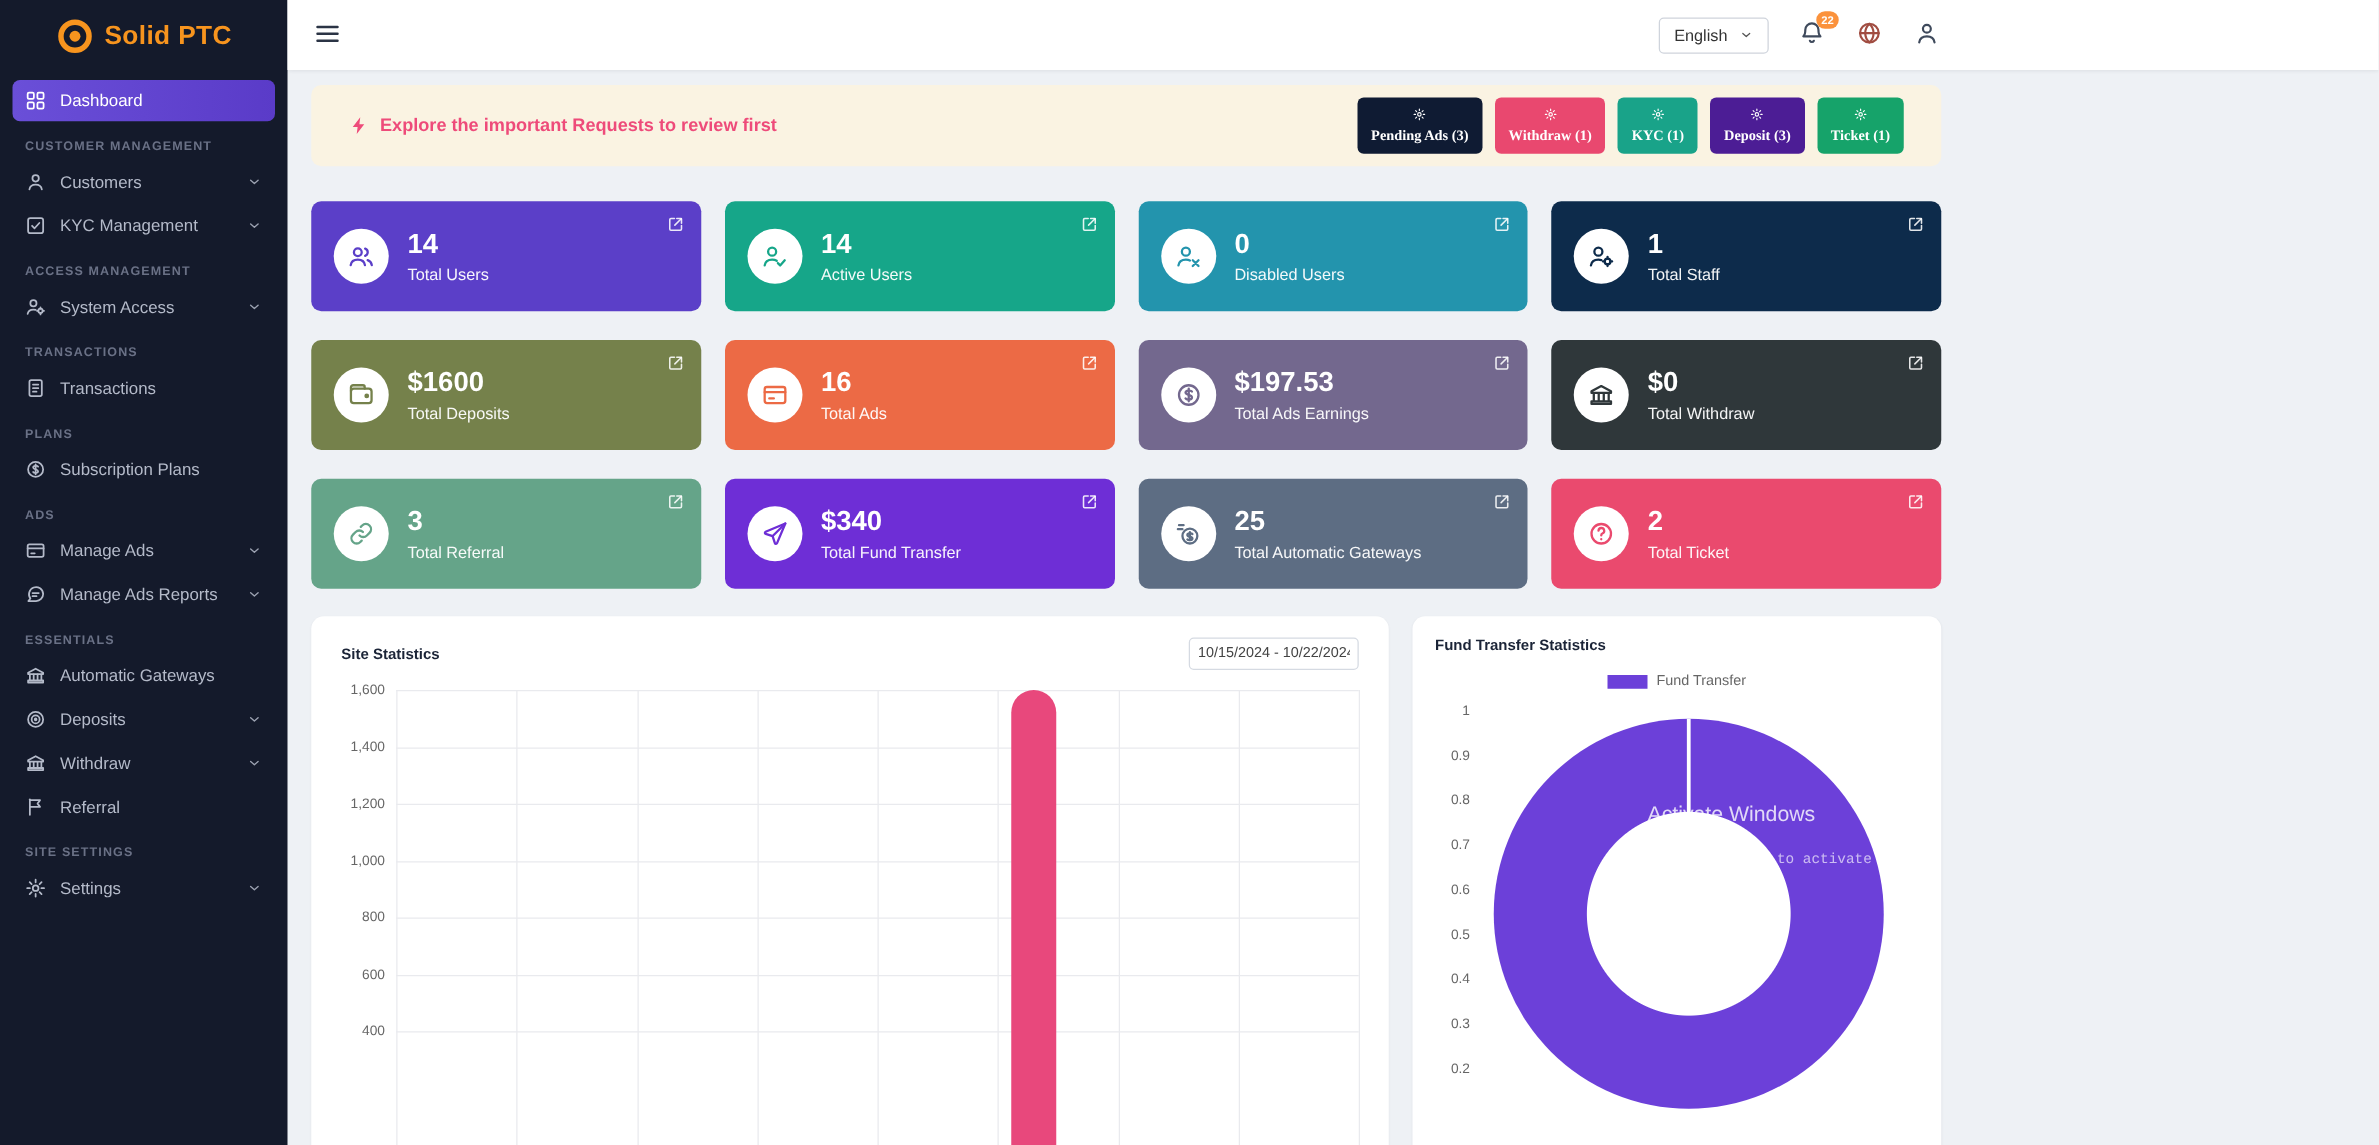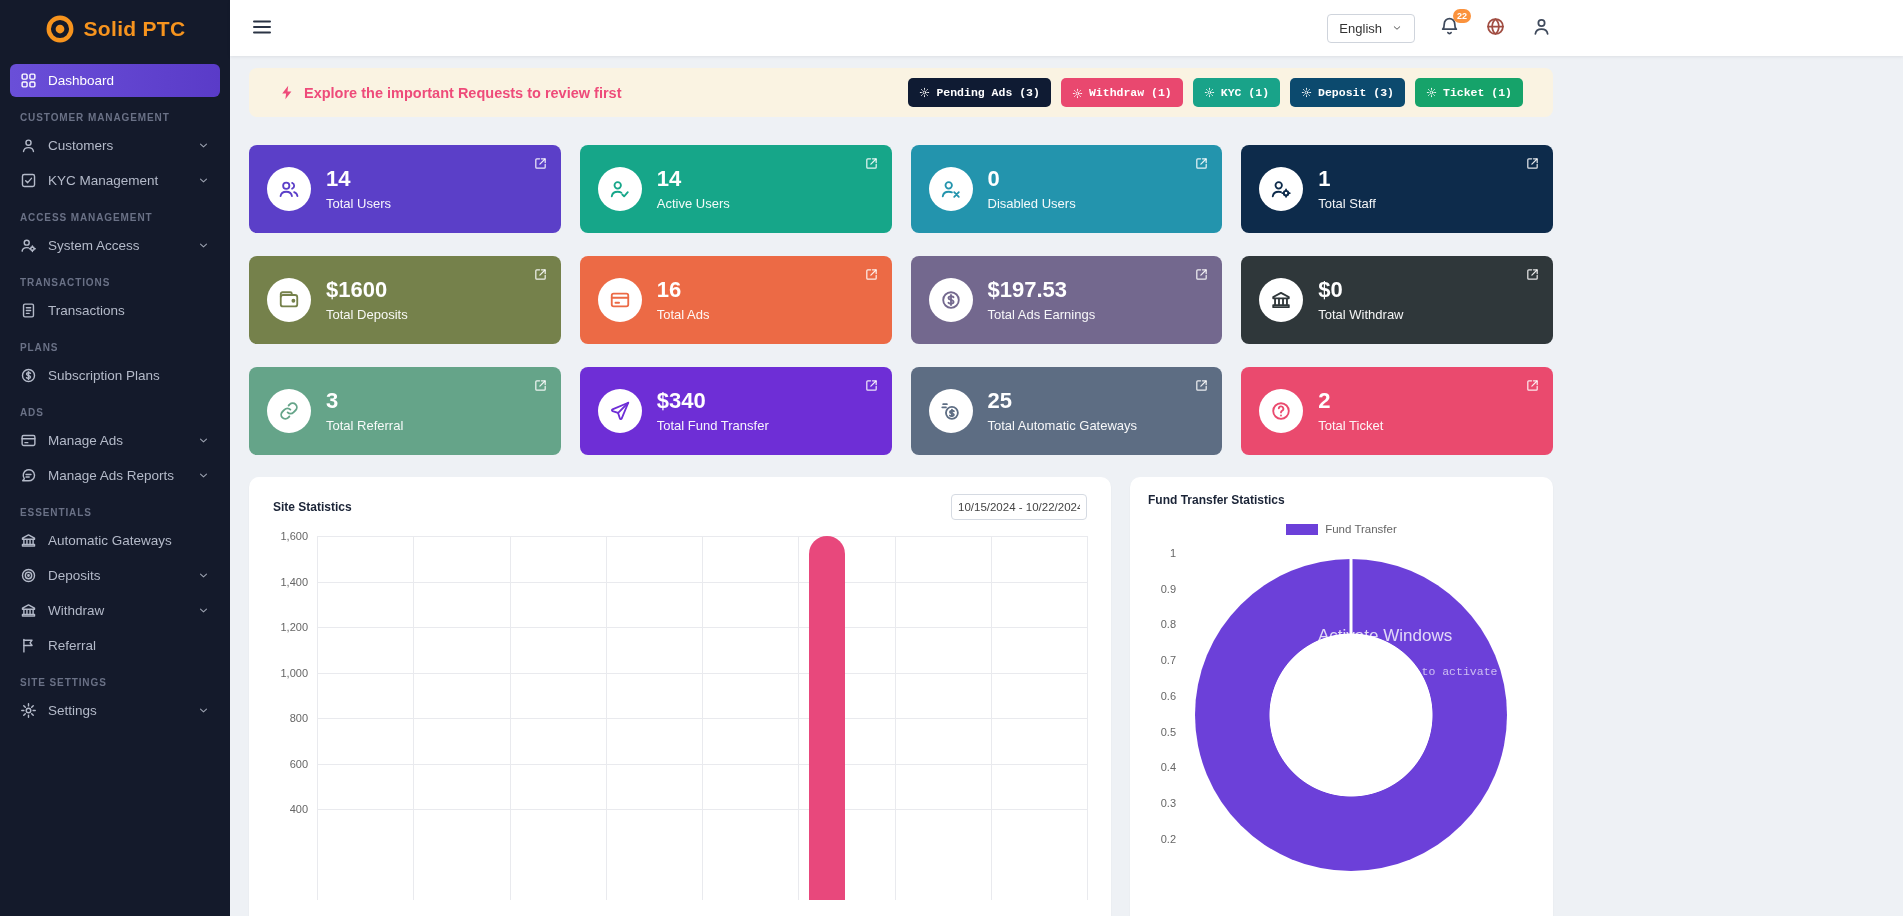--- a/index.html
+++ b/index.html
@@ -44,21 +44,21 @@
 
   
   .content { margin-left:19px; width:1304px; padding-top:12px; }
   .page-title { font-size:28px; color:#1b2437; margin:10px 0 20px; font-weight:700; }
 
   .alert { background:#faf3e2; border-radius:8px; padding:10px 30px; display:flex; align-items:center; justify-content:space-between; }
   .alert-left { display:flex; align-items:center; gap:8px; color:#ee4b7a; font-weight:700; font-size:14.5px; }
   .bolt svg { width:17px; height:17px; display:block; }
   .alert-buttons { display:flex; gap:10px; }
   .alert-btn { display:flex; align-items:center; gap:6px; border:none; border-radius:5px; color:#fff; font-size:11.5px;
-               font-weight:700; padding:8px 11px; cursor:pointer; font-family:Liberation Mono, monospace; white-space:nowrap; }
+               font-weight:700; padding:8px 11px; cursor:pointer; font-family:Liberation Serif, serif; white-space:nowrap;flex-direction:column; }
   .alert-btn svg { width:11px; height:11px; display:block; }
 
   
   .cards { display:grid; grid-template-columns:repeat(4,1fr); column-gap:19px; row-gap:23px; margin-top:28px; }
   .card { position:relative; height:88px; border-radius:8px; display:flex; align-items:center; gap:15px;
           padding:0 18px; color:#fff; cursor:pointer; }
   .card-icon { width:44px; height:44px; border-radius:50%; background:#fff; display:flex; align-items:center;
                justify-content:center; flex:none; }
   .card-icon svg { width:22px; height:22px; }
   .card-text { display:flex; flex-direction:column; }
@@ -345,39 +345,39 @@
         <div class="alert-buttons">
             <button class="alert-btn" style="background: rgb(15, 27, 51);">
               <span>
                 <svg viewBox="0 0 24 24" fill="none" stroke="currentColor" stroke-width="2" stroke-linecap="round" stroke-linejoin="round">
                   <circle cx="12" cy="12" r="3"></circle>
                   <path d="M12 2.8v2.4m0 13.6v2.4M2.8 12h2.4m13.6 0h2.4M5.5 5.5l1.7 1.7m9.6 9.6 1.7 1.7m0-13-1.7 1.7M7.2 16.8l-1.7 1.7"></path>
                 </svg>
               </span>
               <span>Pending Ads (3)</span>
             </button>
-            <button class="alert-btn" style="background: rgb(233, 72, 111); align-items: flex-end;">
+            <button class="alert-btn" style="background: rgb(233, 72, 111);">
               <span>
                 <svg viewBox="0 0 24 24" fill="none" stroke="currentColor" stroke-width="2" stroke-linecap="round" stroke-linejoin="round">
                   <circle cx="12" cy="12" r="3"></circle>
                   <path d="M12 2.8v2.4m0 13.6v2.4M2.8 12h2.4m13.6 0h2.4M5.5 5.5l1.7 1.7m9.6 9.6 1.7 1.7m0-13-1.7 1.7M7.2 16.8l-1.7 1.7"></path>
                 </svg>
               </span>
               <span>Withdraw (1)</span>
             </button>
             <button class="alert-btn" style="background: rgb(25, 163, 137);">
               <span>
                 <svg viewBox="0 0 24 24" fill="none" stroke="currentColor" stroke-width="2" stroke-linecap="round" stroke-linejoin="round">
                   <circle cx="12" cy="12" r="3"></circle>
                   <path d="M12 2.8v2.4m0 13.6v2.4M2.8 12h2.4m13.6 0h2.4M5.5 5.5l1.7 1.7m9.6 9.6 1.7 1.7m0-13-1.7 1.7M7.2 16.8l-1.7 1.7"></path>
                 </svg>
               </span>
               <span>KYC (1)</span>
             </button>
-            <button class="alert-btn" style="background: #0c4a6e; align-items: center;">
+            <button class="alert-btn" style="background: #4c1d95; align-items: center;">
               <span>
                 <svg viewBox="0 0 24 24" fill="none" stroke="currentColor" stroke-width="2" stroke-linecap="round" stroke-linejoin="round">
                   <circle cx="12" cy="12" r="3"></circle>
                   <path d="M12 2.8v2.4m0 13.6v2.4M2.8 12h2.4m13.6 0h2.4M5.5 5.5l1.7 1.7m9.6 9.6 1.7 1.7m0-13-1.7 1.7M7.2 16.8l-1.7 1.7"></path>
                 </svg>
               </span>
               <span>Deposit (3)</span>
             </button>
             <button class="alert-btn" style="background: rgb(22, 163, 106);">
               <span>

